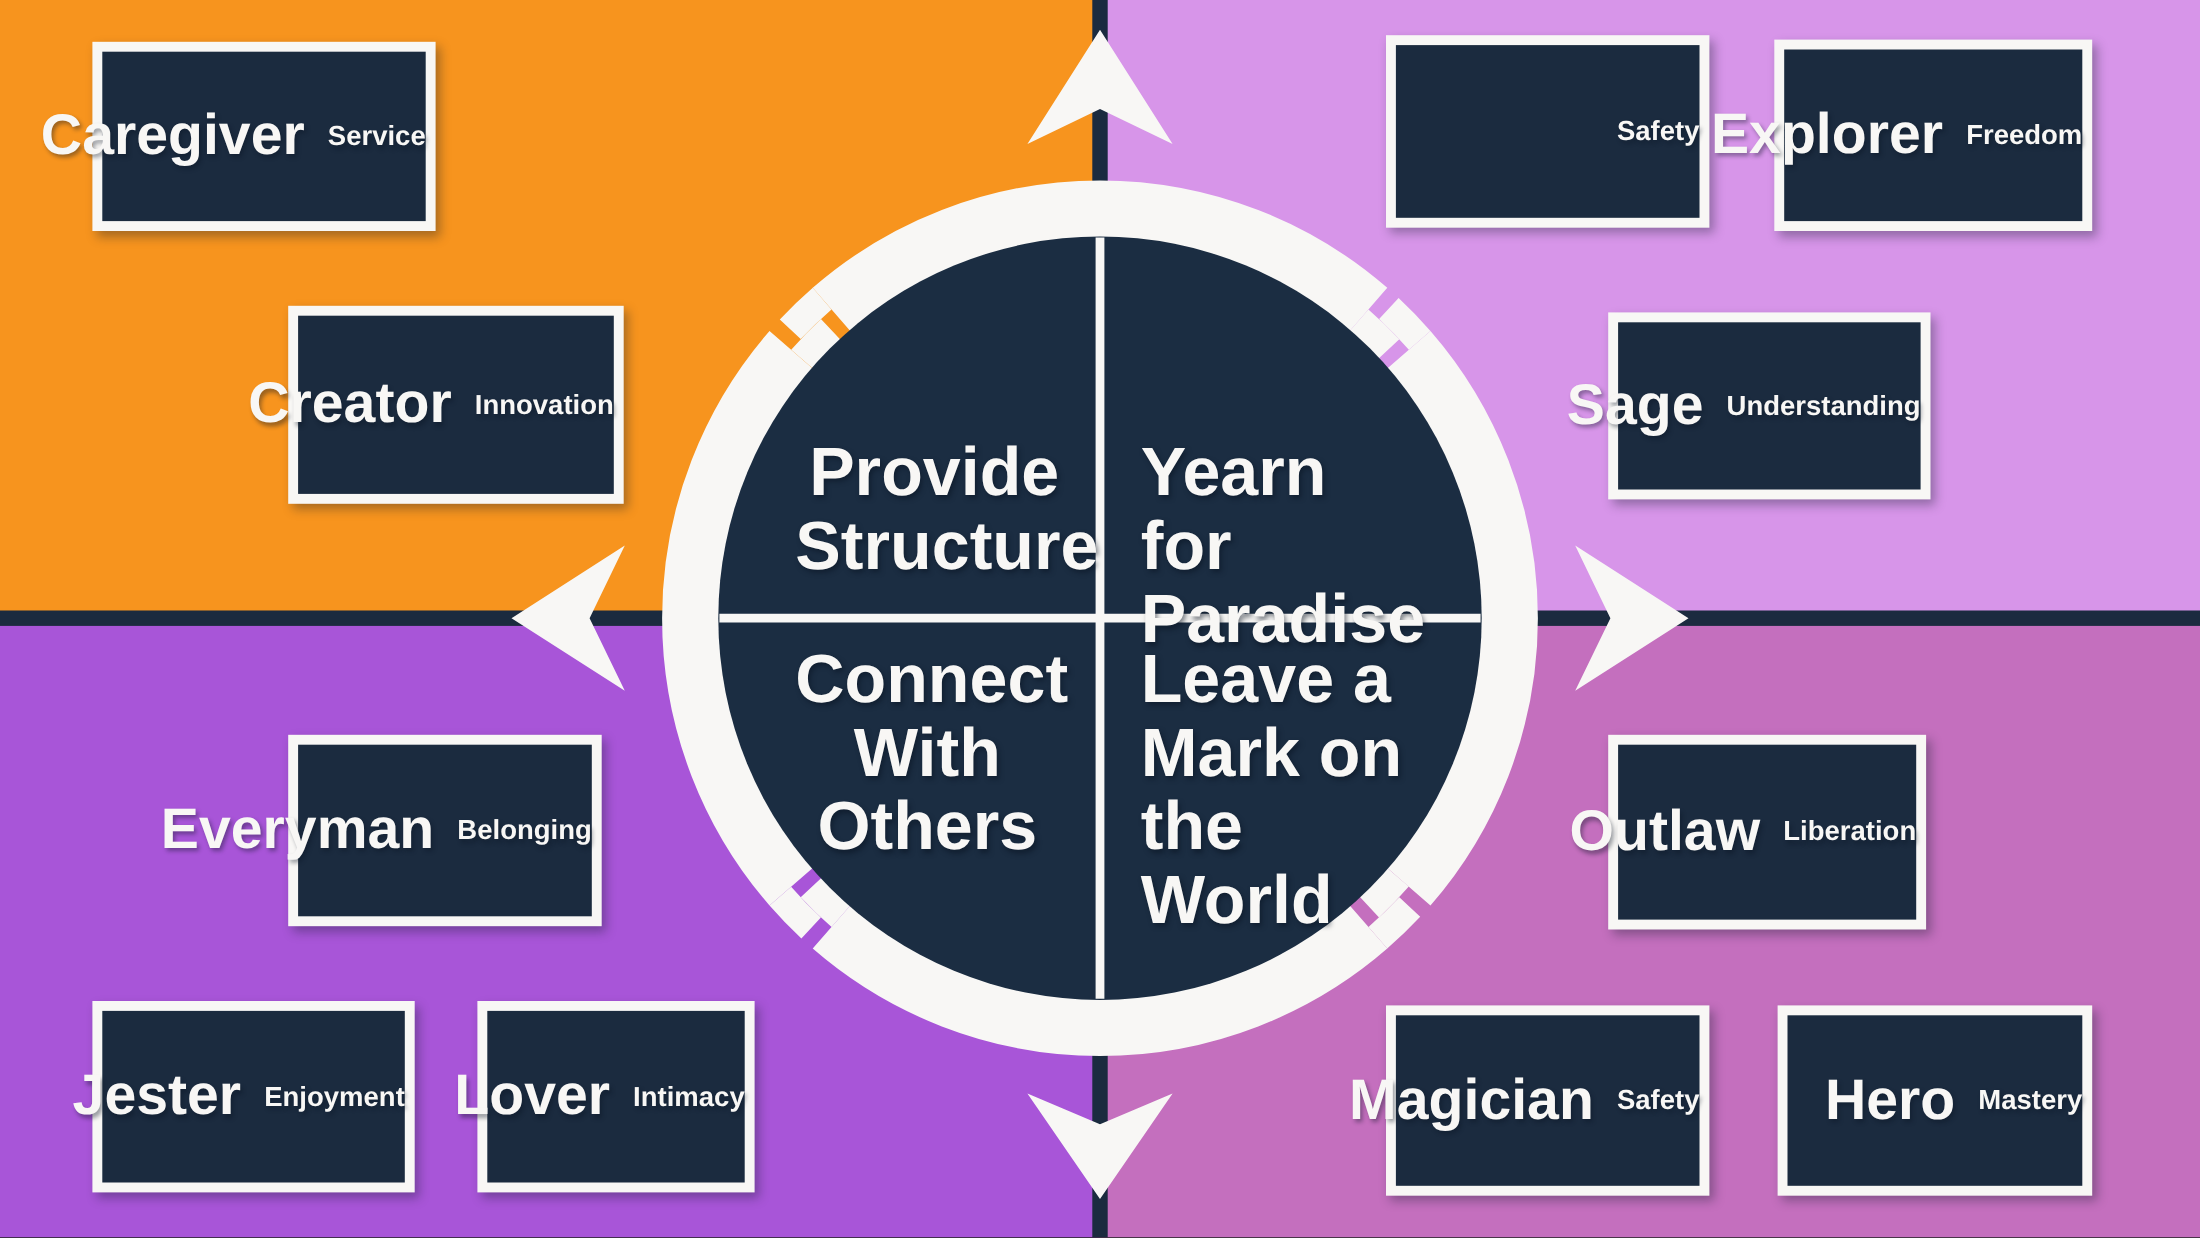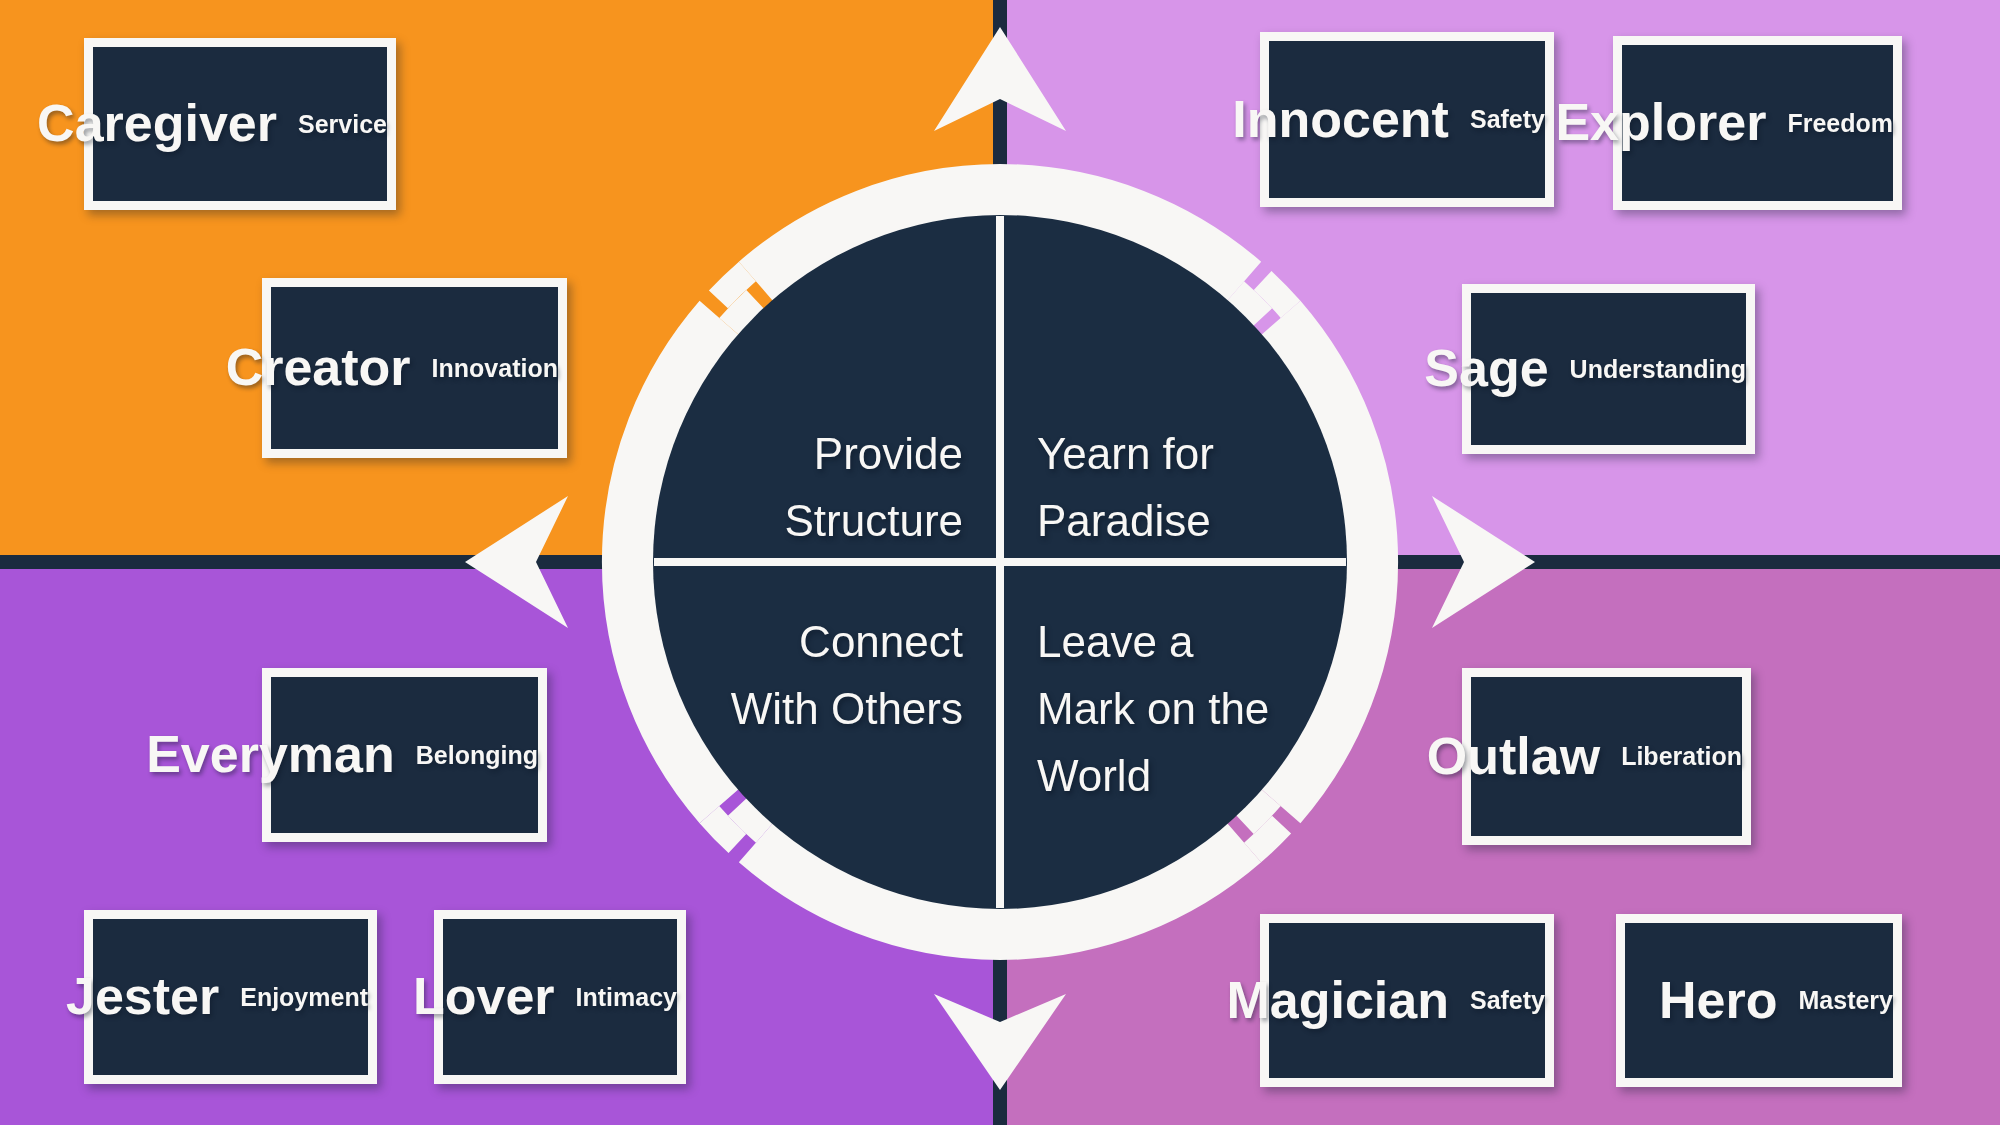--- a/index.html
+++ b/index.html
@@ -31,27 +31,26 @@
     color:var(--white,#F8F7F5);font-size:52px;font-weight:700;line-height:1.02;
     text-shadow:2px 3px 4px rgba(10,20,35,.4);white-space:nowrap;
   }
   .card-drive{
     color:var(--white,#F8F7F5);font-size:25px;font-weight:700;line-height:1.0;
     text-shadow:2px 3px 4px rgba(10,20,35,.4);white-space:nowrap;
   }
   
   .need{
     position:absolute;width:240px;color:var(--white,#F8F7F5);
-    font-size:44px;font-weight:400;line-height:67px;
+    font-size:62px;font-weight:700;line-height:67px;
     text-shadow:2px 3px 5px rgba(8,18,32,.5);
-    margin-top:24px;
   }
   .need-tl{right:1037px;top:396px;text-align:right;}
   .need-tr{left:1037px;top:396px;text-align:left;}
-  .need-bl{right:1037px;top:584px;text-align:right;}
+  .need-bl{right:1037px;top:584px;text-align:center;}
   .need-br{left:1037px;top:584px;text-align:left;}
 </style>
 </head>
 <body>
 
 <div class="canvas">
 
   <div class="quad quad-tl"></div>
   <div class="quad quad-tr"></div>
   <div class="quad quad-bl"></div>
@@ -105,21 +104,20 @@
   </div>
   <div class="card" style="left:262px;top:278px;width:305px;height:180px">
     <div class="card-inner">
       <div class="card-name">Creator</div>
       <div class="card-drive">Innovation</div>
     </div>
   </div>
 
   <div class="card" style="left:1260px;top:32px;width:294px;height:175px">
     <div class="card-inner">
-      <div class="card-name">Innocent</div>
       <div class="card-drive">Safety</div>
     </div>
   </div>
   <div class="card" style="left:1613px;top:36px;width:289px;height:174px">
     <div class="card-inner">
       <div class="card-name">Explorer</div>
       <div class="card-drive">Freedom</div>
     </div>
   </div>
   <div class="card" style="left:262px;top:668px;width:285px;height:174px">

